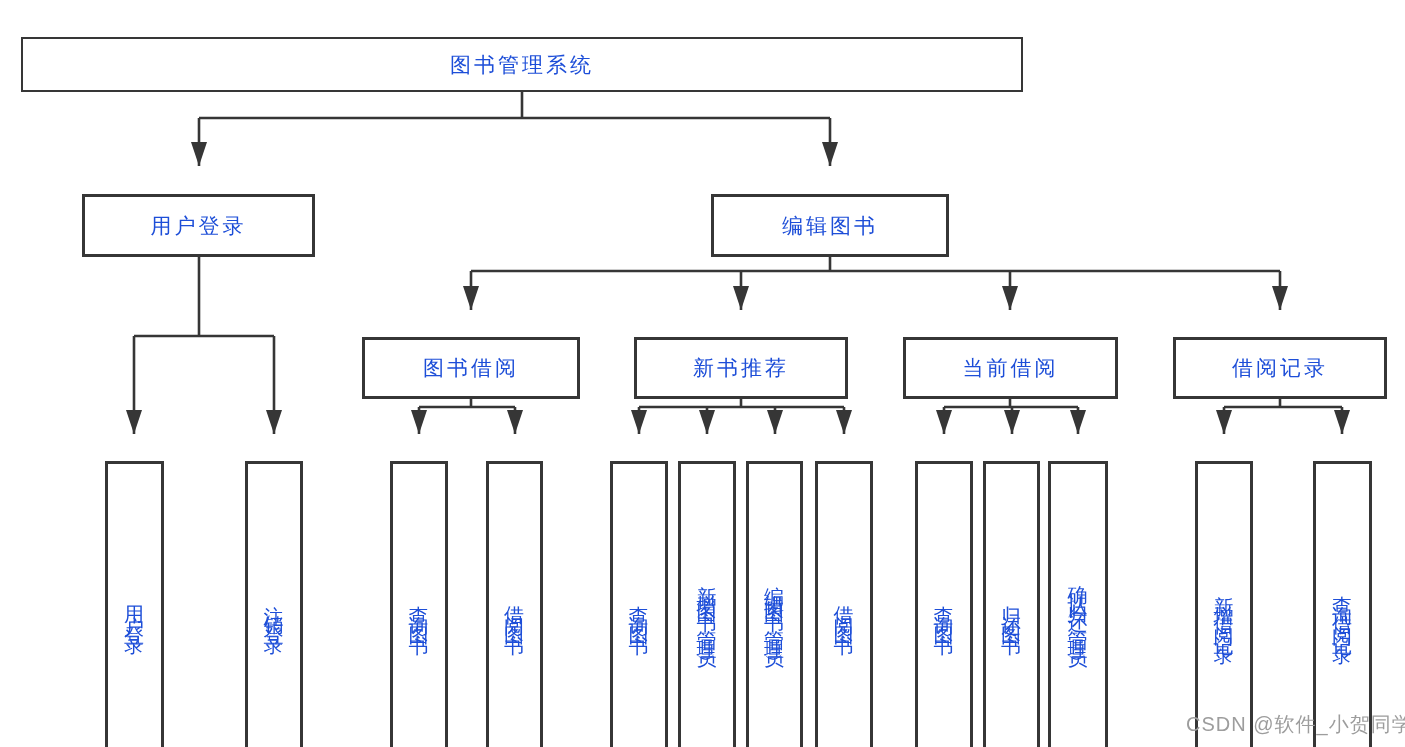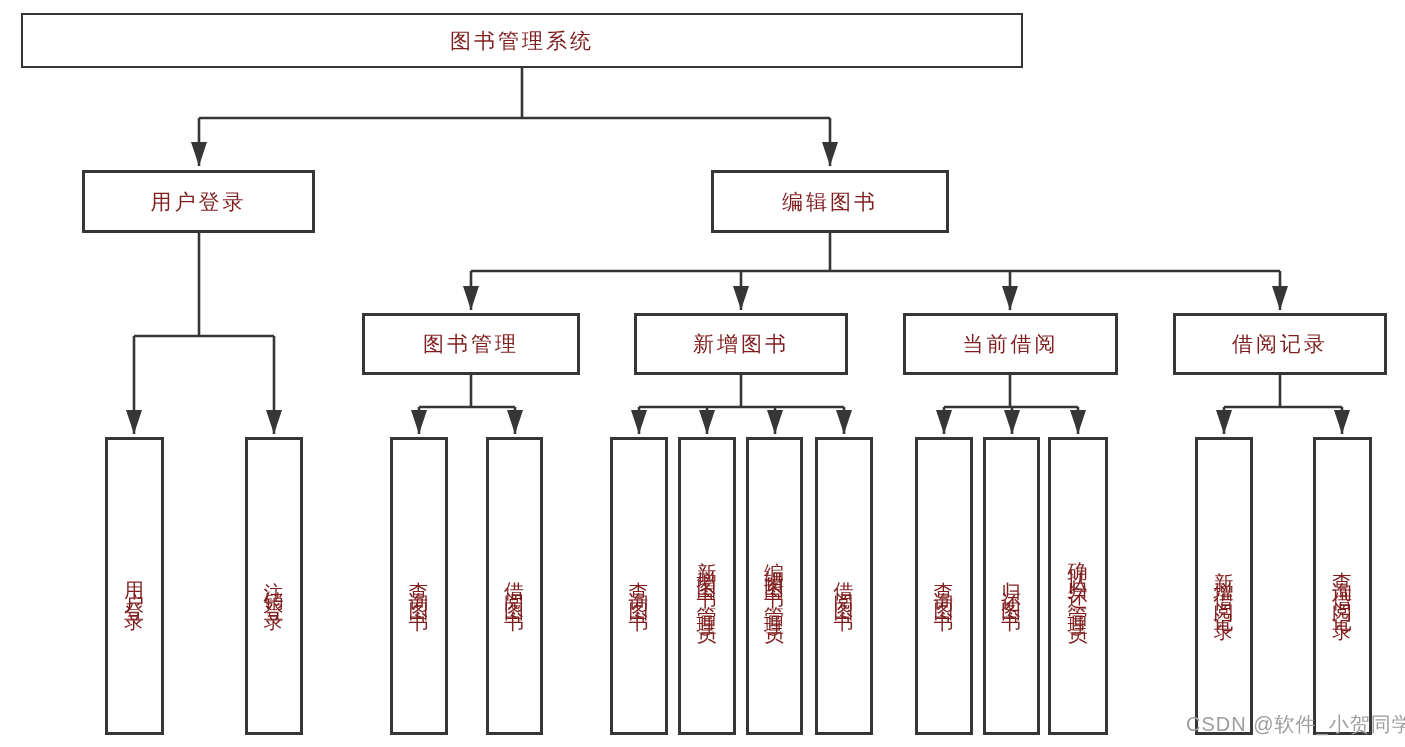--- a/index.html
+++ b/index.html
@@ -10,23 +10,24 @@
     font-family:"Liberation Sans", sans-serif;
     overflow:hidden;
   }
   #wires { position:absolute; left:0; top:0; width:1405px; height:747px; pointer-events:none; }
   .box {
     position:absolute;
     box-sizing:border-box;
     border:3px solid #363636;
     background:#ffffff;
     display:flex; align-items:center; justify-content:center;
-    color:#7f1d1d;
+    color:#1d4ed8;
     font-size:21px;
     letter-spacing:3px;
+    margin-top:24px;
   }
   .rootbox { border-width:2px; }
   .vbox {
     top:437px; height:298px; width:58px;
     font-size:20px; letter-spacing:0;
   }
   .vlabel {
     writing-mode:vertical-rl;
     text-orientation:mixed;
     letter-spacing:10px;
@@ -104,24 +105,24 @@
   </div>
 
   <div class="box" style="left:82px; top:170px; width:233px; height:63px;">
     <span>用户登录</span>
   </div>
   <div class="box" style="left:711px; top:170px; width:238px; height:63px;">
     <span>编辑图书</span>
   </div>
 
   <div class="box" style="left:362px; top:313px; width:218px; height:62px;">
-    <span>图书管理</span>
+    <span>图书借阅</span>
   </div>
   <div class="box" style="left:634px; top:313px; width:214px; height:62px;">
-    <span>新增图书</span>
+    <span>新书推荐</span>
   </div>
   <div class="box" style="left:1173px; top:313px; width:214px; height:62px;">
     <span>借阅记录</span>
   </div>
   <div class="box" style="left:903px; top:313px; width:215px; height:62px;">
     <span>当前借阅</span>
   </div>
 
   <div class="box vbox" style="left:105px; width:59px;">
     <span class="vlabel">用户登录</span>

